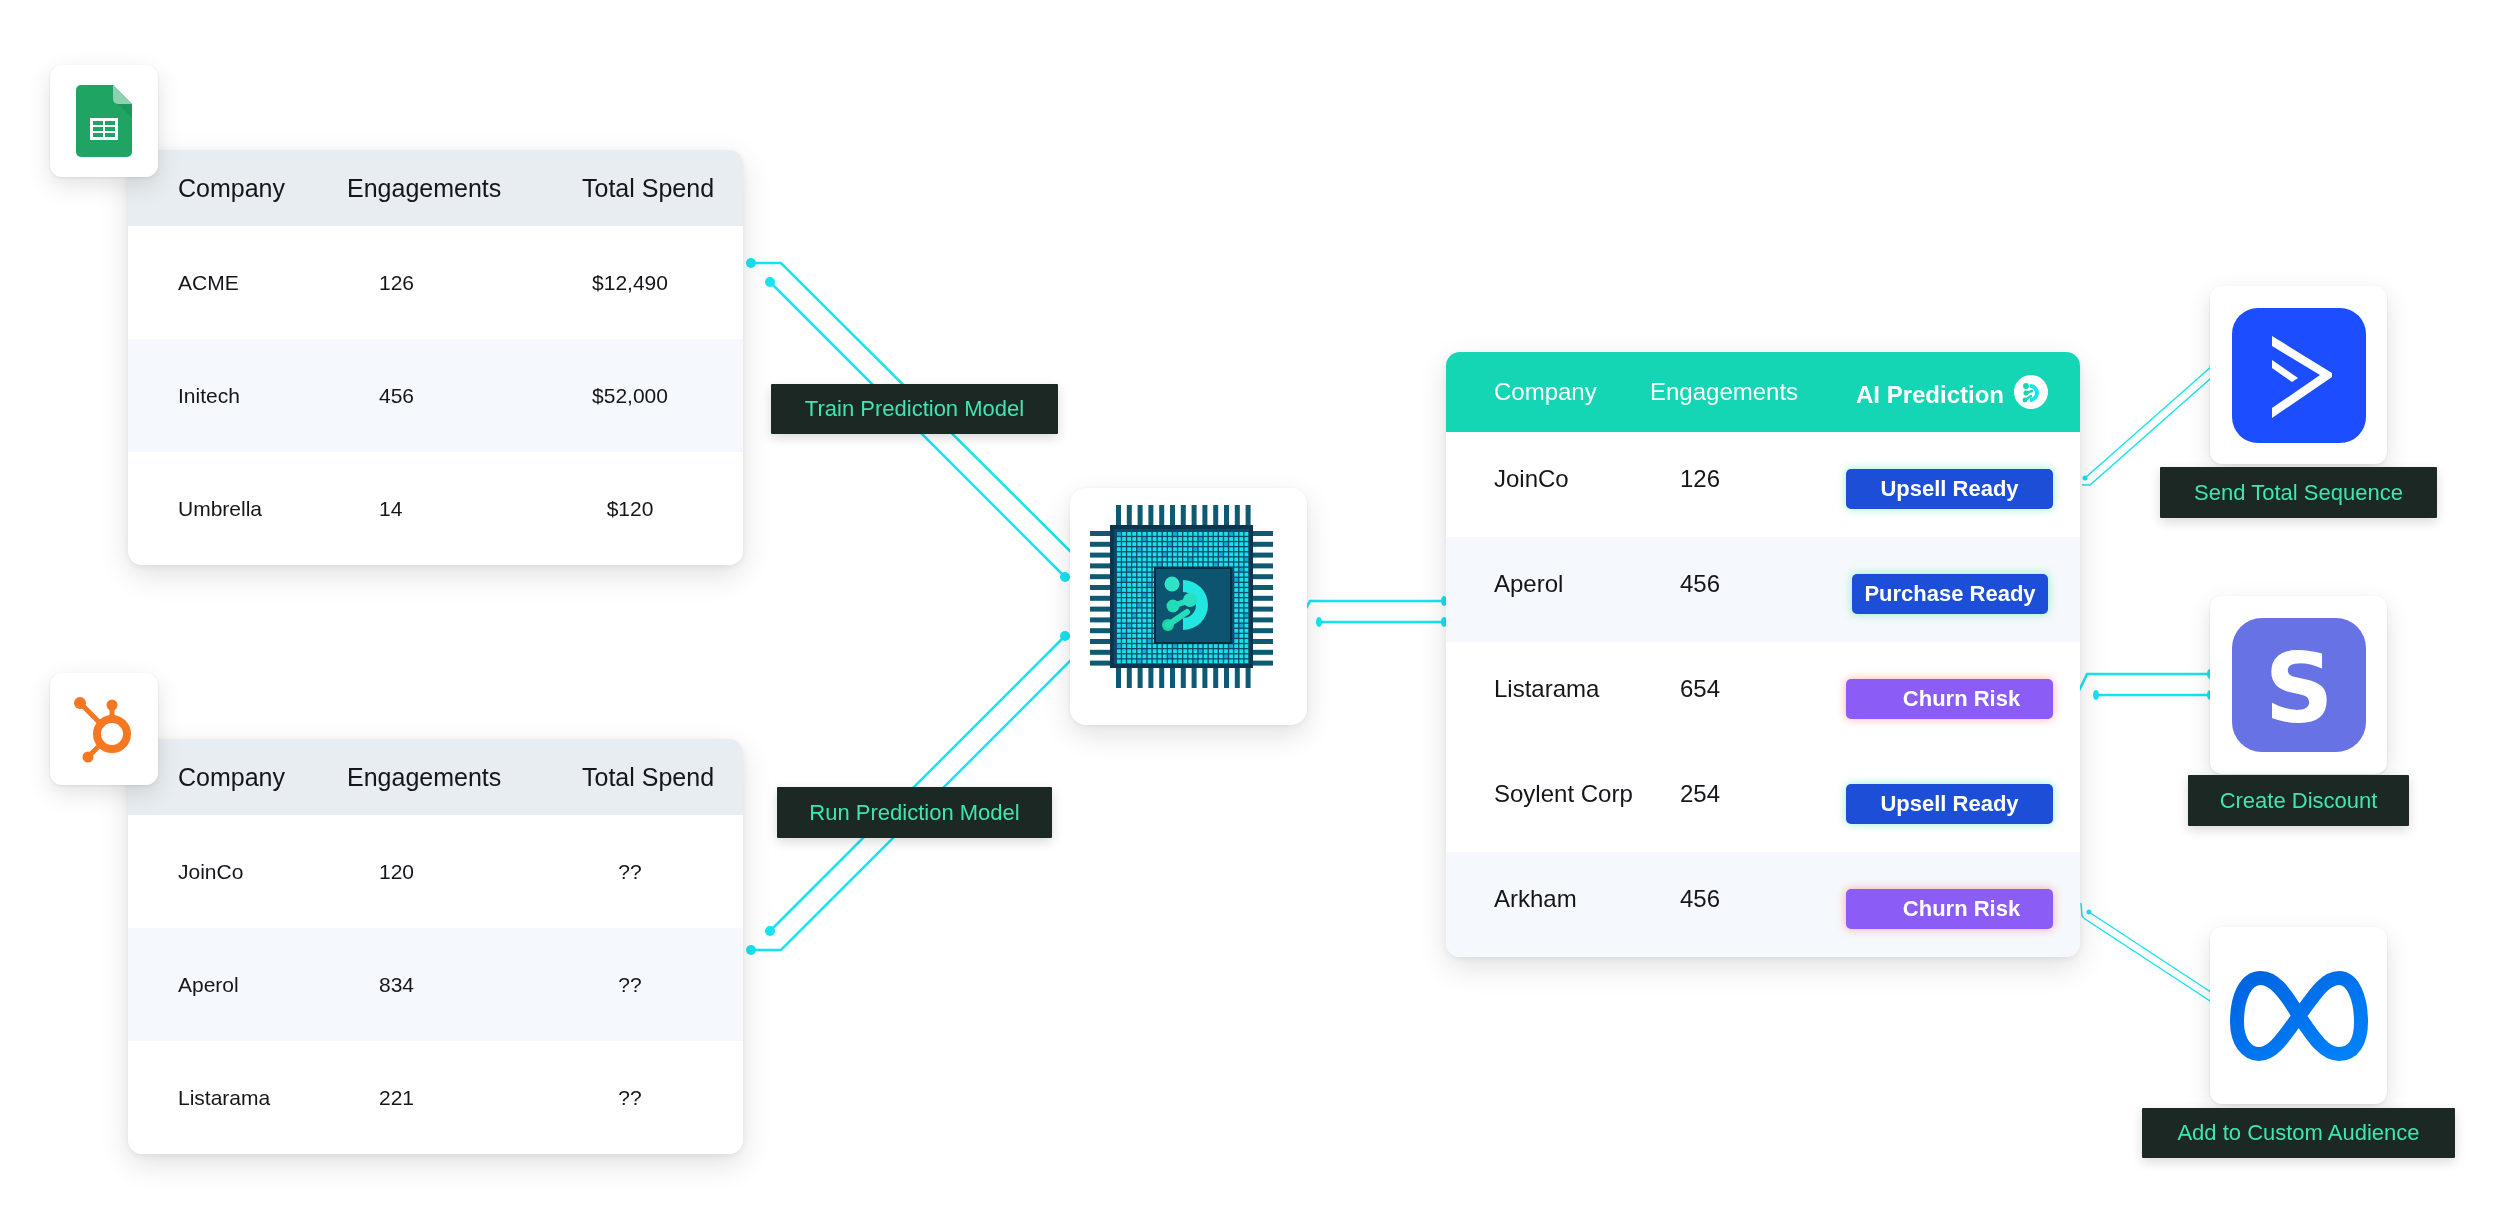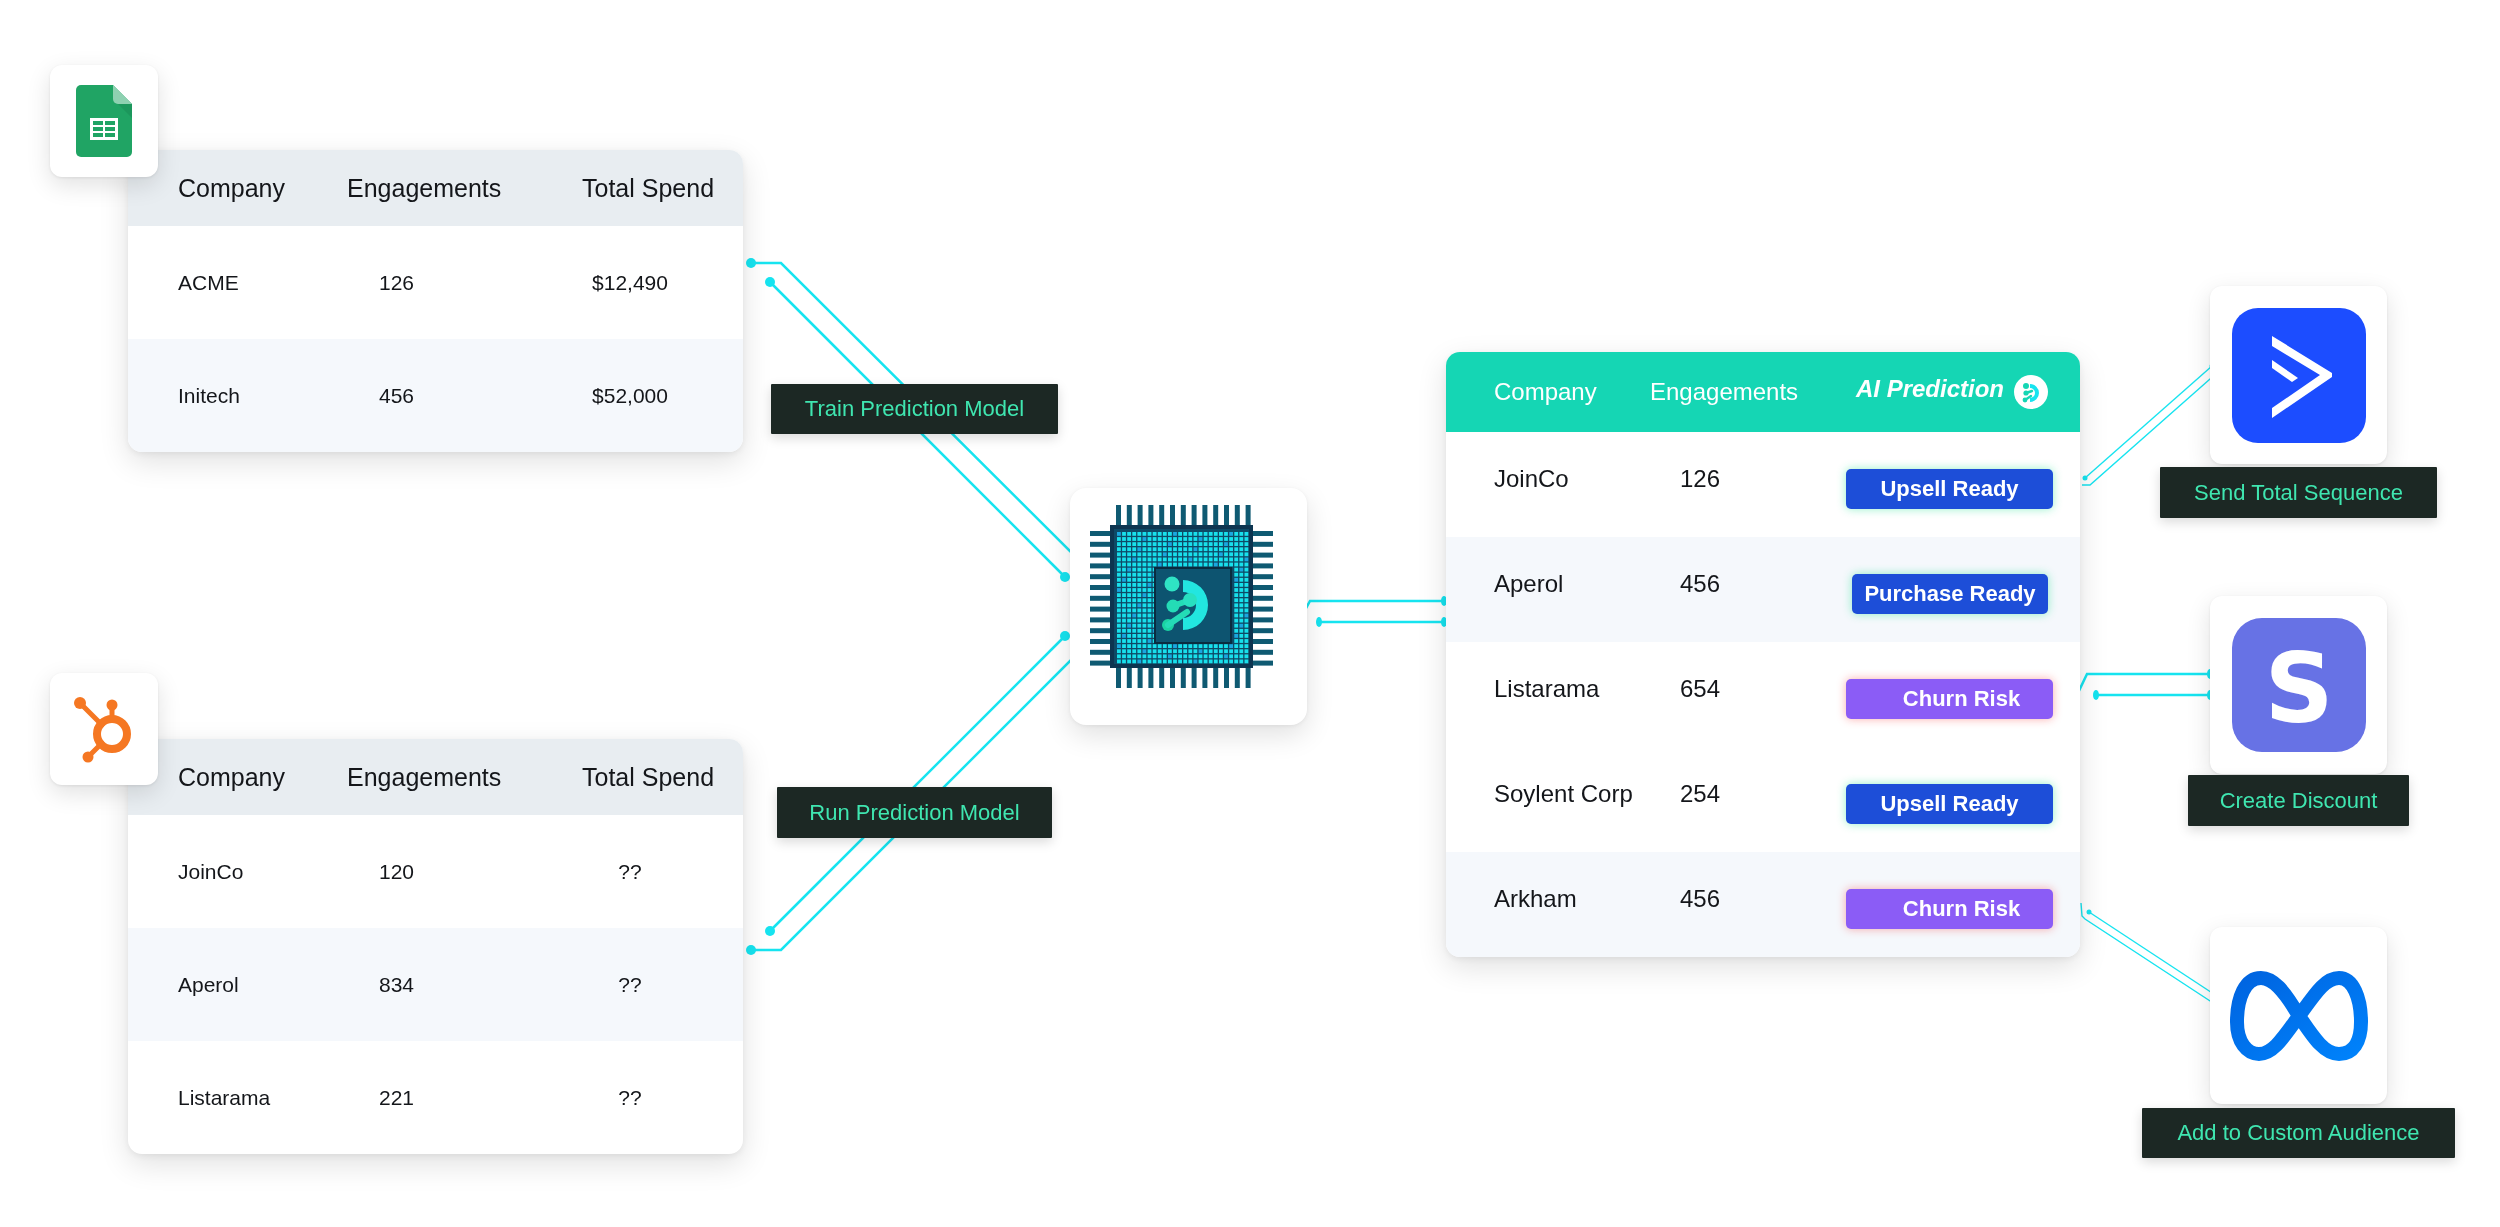--- a/index.html
+++ b/index.html
@@ -49,21 +49,21 @@
     box-shadow: 0 10px 30px rgba(0,0,0,0.12), 0 2px 6px rgba(0,0,0,0.06);
   }
   .res-table .thead { height: 80px; background: #15d6b4; position: relative; color: #ffffff; }
   .res-table .row { height: 105px; position: relative; }
   .res-table .row.alt { background: #f5f8fc; }
   .res-table .cell { position: absolute; top: 50%; transform: translateY(-50%); font-size: 24px; white-space: nowrap; }
   .res-table .row .cell.txt { top: 45%; }
   .res-table .r1 { left: 48px; }
   .res-table .r2 { left: 204px; }
   .res-table .r2v { left: 234px; }
-  .res-table .r3 { left: 410px; font-weight: bold; display: flex; align-items: flex-start; gap: 10px; font-style: italic; }
+  .res-table .r3 { left: 410px; font-weight: bold; display: flex; align-items: flex-end; gap: 10px; }
   .badge {
     position: absolute; left: 400px; width: 207px; height: 40px; top: 50%; transform: translateY(-40%);
     border-radius: 5px; color: #ffffff; font-weight: bold; font-size: 22px;
     display: flex; align-items: center; justify-content: center;
   }
   .badge.green { background: #1d4ed8; box-shadow: 0 0 10px rgba(18,224,138,0.45); }
   .badge.red { background: #8b5cf6; box-shadow: 0 0 10px rgba(245,21,21,0.35); padding-left: 24px; }
   .badge.narrow { left: 406px; width: 196px; }
 
   .ai-logo {
@@ -133,20 +133,27 @@
     <span class="cell c2v">126</span>
     <span class="cell c3v">
         <span>$12,490</span>
       </span>
   </div>
   <div class="row alt">
     <span class="cell c1">Initech</span>
     <span class="cell c2v">456</span>
     <span class="cell c3v">
         <span>$52,000</span>
+      </span>
+  </div>
+  <div class="row">
+    <span class="cell c1">Umbrella</span>
+    <span class="cell c2v">14</span>
+    <span class="cell c3v">
+        <span>$120</span>
       </span>
   </div>
 </div>
 
 <div class="app-card" style="left:50px; top:65px;">
   <svg width="56" height="72" viewBox="0 0 56 72">
     <path d="M5 0 H37 L56 19 V67 A5 5 0 0 1 51 72 H5 A5 5 0 0 1 0 67 V5 A5 5 0 0 1 5 0 Z" fill="#20a464"></path>
     <path d="M37 0 L56 19 H42 A5 5 0 0 1 37 14 Z" fill="#8ed1b1"></path>
     <path d="M42 19 L56 33 V19 Z" fill="#1b8f57" opacity="0.6"></path>
     <rect x="14" y="33" width="28" height="22" fill="#ffffff"></rect>

